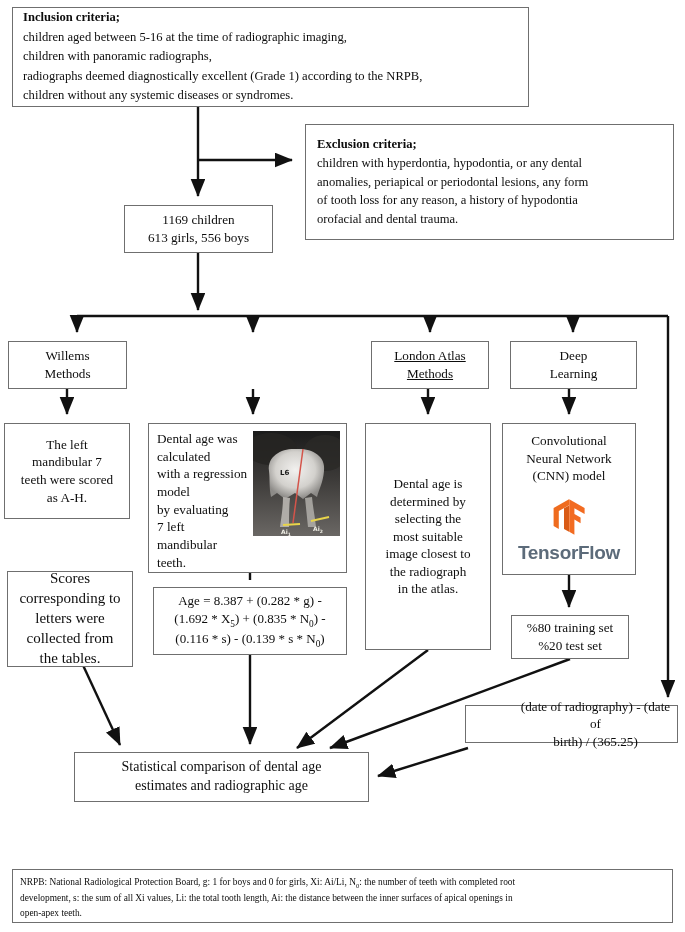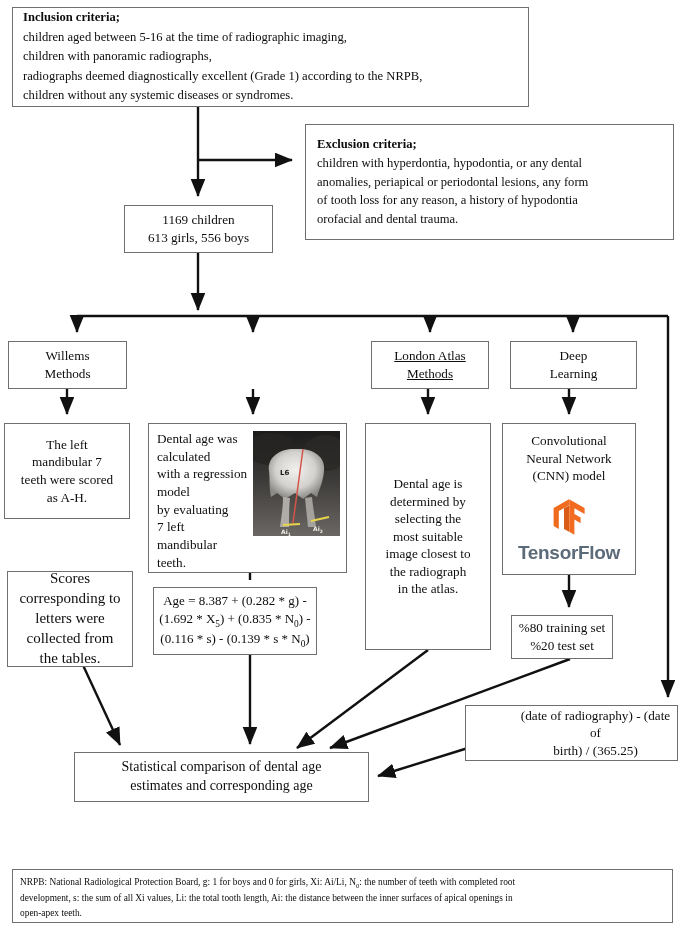--- a/index.html
+++ b/index.html
@@ -77,21 +77,21 @@
   .radiograph {
     float: right;
     width: 87px; height: 105px;
     margin: 1px 0 2px 4px;
     position: relative;
     overflow: hidden;
     background: #7dd3fc;
   }
 
   #formula-box {
-    left: 153px; top: 587px; width: 164px; height: 68px;
+    left: 153px; top: 587px; width: 194px; height: 68px;
     font-size: 13px;
     padding: 3px 2px;
   }
   #formula-box .ln { line-height: 1.36; }
   sub { font-size: 0.72em; }
 
   #london-detail-box {
     left: 365px; top: 423px; width: 126px; height: 227px; font-size: 13.2px;
   }
 
@@ -107,25 +107,25 @@
   .tf-word {
     font-family: Liberation Sans, sans-serif;
     font-size: 19px;
     font-weight: bold;
     color: #5c6b7a;
     letter-spacing: -0.3px;
     margin-top: 4px;
   }
 
   #split-box {
-    left: 511px; top: 615px; width: 102px; height: 44px; font-size: 13.2px;
+    left: 511px; top: 615px; width: 118px; height: 44px; font-size: 13.2px;
   }
 
   #chrono-box {
-    left: 465px; top: 705px; width: 213px; height: 56px; font-size: 13.2px; padding-left: 48px;
+    left: 465px; top: 705px; width: 213px; height: 38px; font-size: 13.2px; padding-left: 48px;
   }
 
   #final-box {
     left: 74px; top: 752px; width: 295px; height: 50px; font-size: 14px;
   }
 
   #legend-box {
     left: 12px; top: 869px; width: 661px; height: 54px;
     padding: 5px 7px;
     font-size: 9.4px;
@@ -312,21 +312,21 @@
     <span class="ln">%20 test set</span>
   </div>
 
   <div class="box center" id="chrono-box">
     <span class="ln">(date of radiography) - (date of</span>
     <span class="ln">birth) / (365.25)</span>
   </div>
 
   <div class="box center" id="final-box">
     <span class="ln">Statistical comparison of dental age</span>
-    <span class="ln">estimates and corresponding age</span>
+    <span class="ln">estimates and radiographic age</span>
   </div>
 
   <div class="box" id="legend-box">
     <span class="ln">NRPB: National Radiological Protection Board, g: 1 for boys and 0 for girls, Xi: Ai/Li, N<sub>0</sub>: the number of teeth with completed root</span>
     <span class="ln">development, s: the sum of all Xi values, Li: the total tooth length, Ai: the distance between the inner surfaces of apical openings in</span>
     <span class="ln">open-apex teeth.</span>
   </div>
 
 </div>
 

